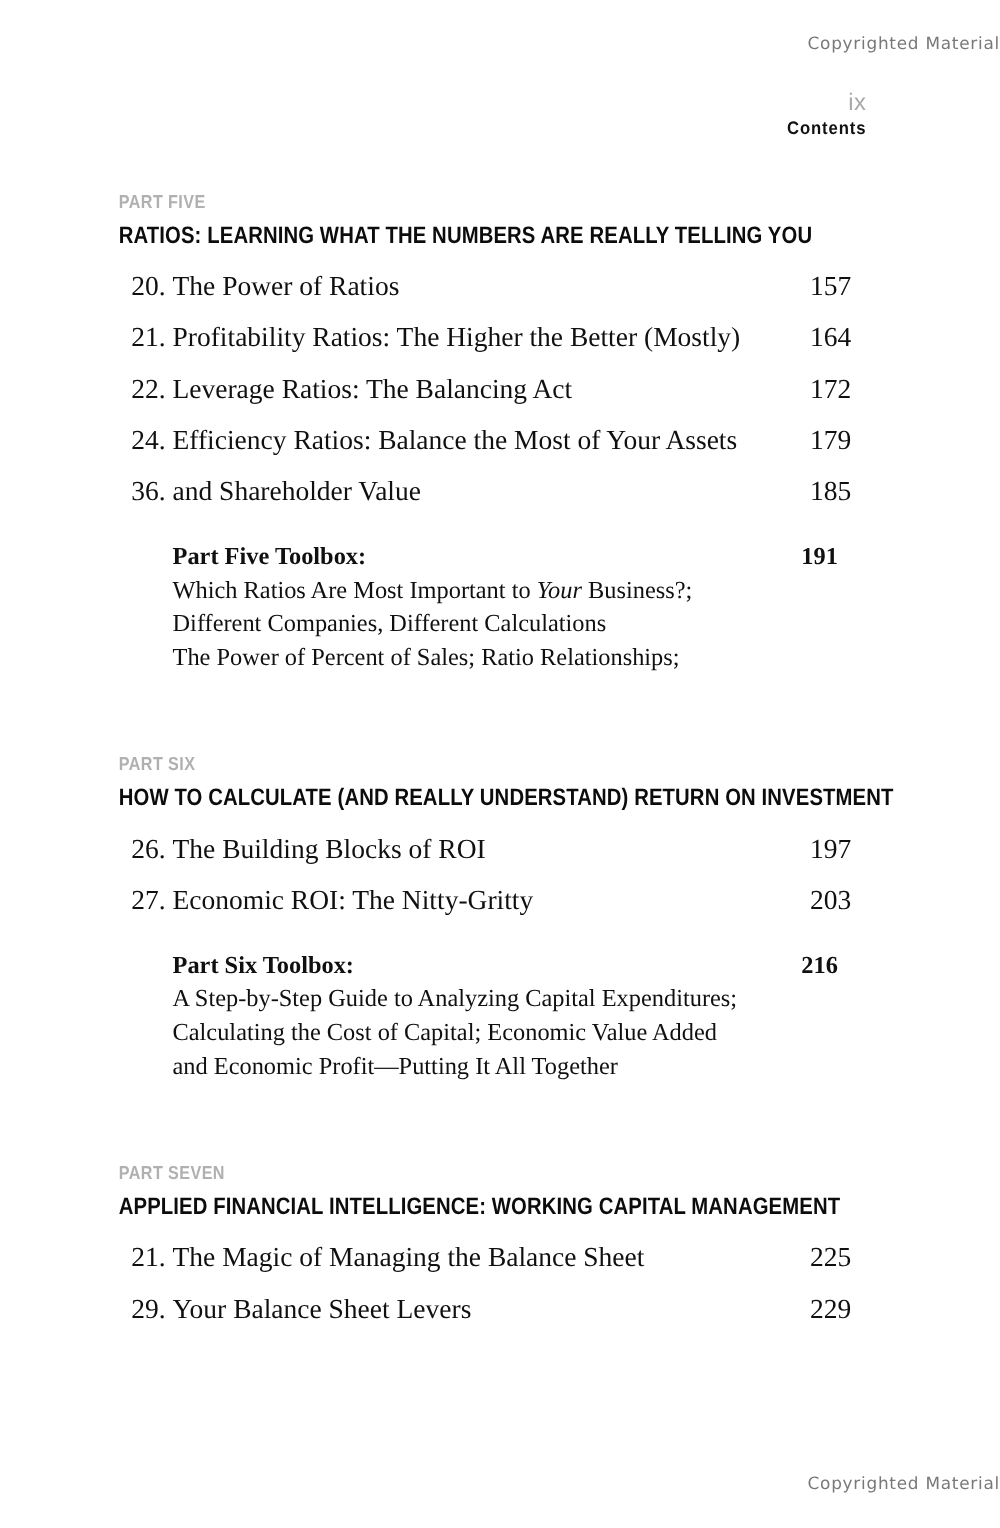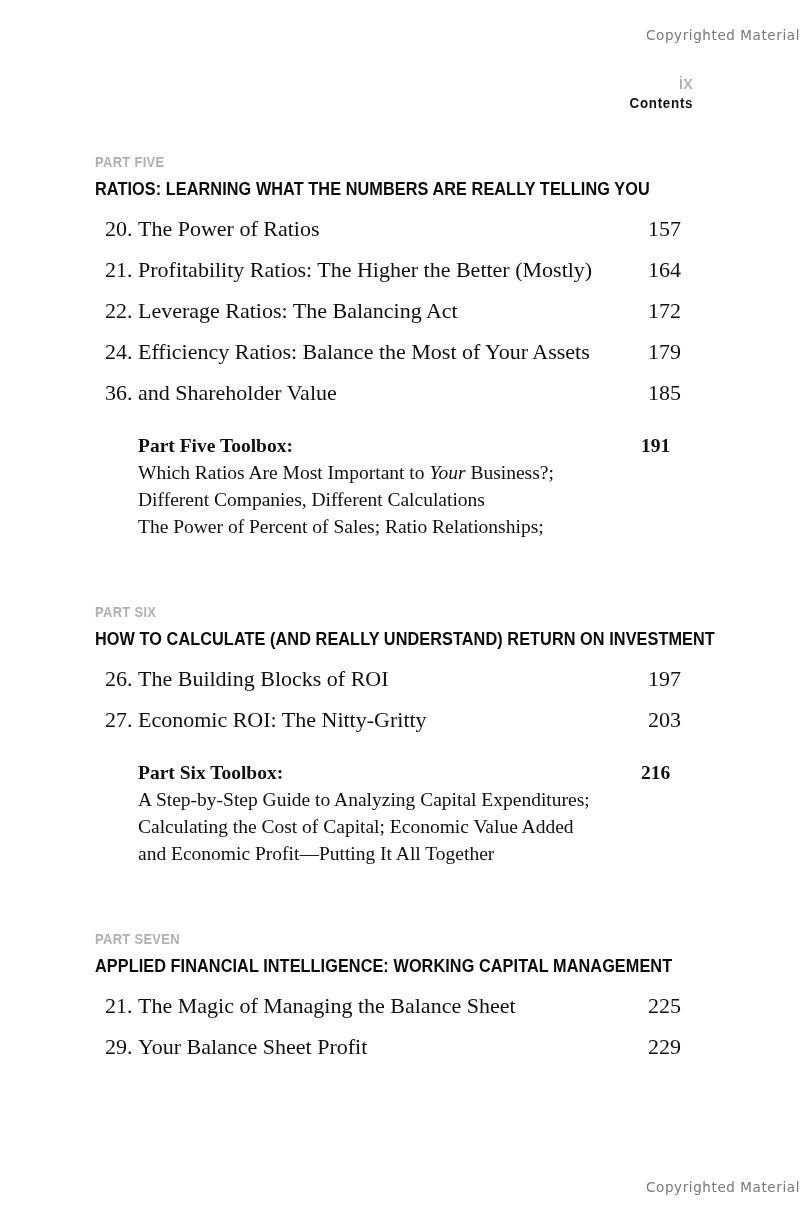--- a/index.html
+++ b/index.html
@@ -232,20 +232,20 @@
       <div class="part-eyebrow">PART SEVEN</div>
       <div class="part-title">APPLIED FINANCIAL INTELLIGENCE: WORKING CAPITAL MANAGEMENT</div>
       <div class="entries">
         <div class="entry">
           <span class="entry-num">21.</span>
           <span class="entry-title"><span>The Magic of Managing the Balance Sheet</span></span>
           <span class="entry-page">225</span>
         </div>
         <div class="entry">
           <span class="entry-num">29.</span>
-          <span class="entry-title"><span>Your Balance Sheet Profit</span></span>
+          <span class="entry-title"><span>Your Balance Sheet Levers</span></span>
           <span class="entry-page">229</span>
         </div>
       </div>
     </div>
   </div>
 
 <div class="copyright-foot">Copyrighted Material</div>
 
 </body></html>

